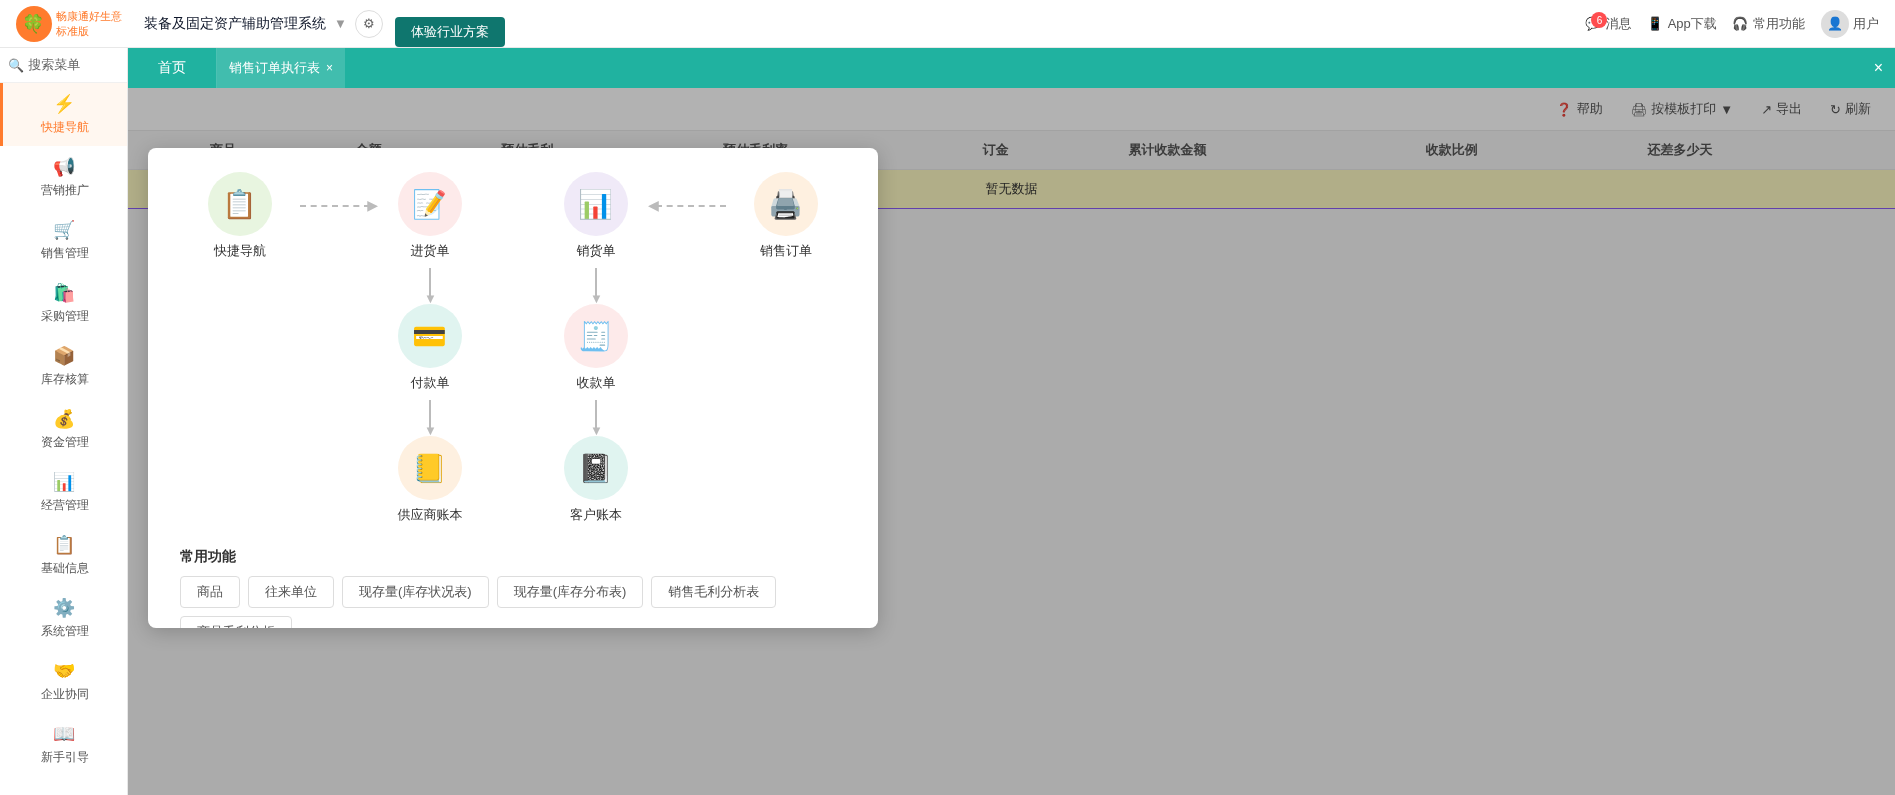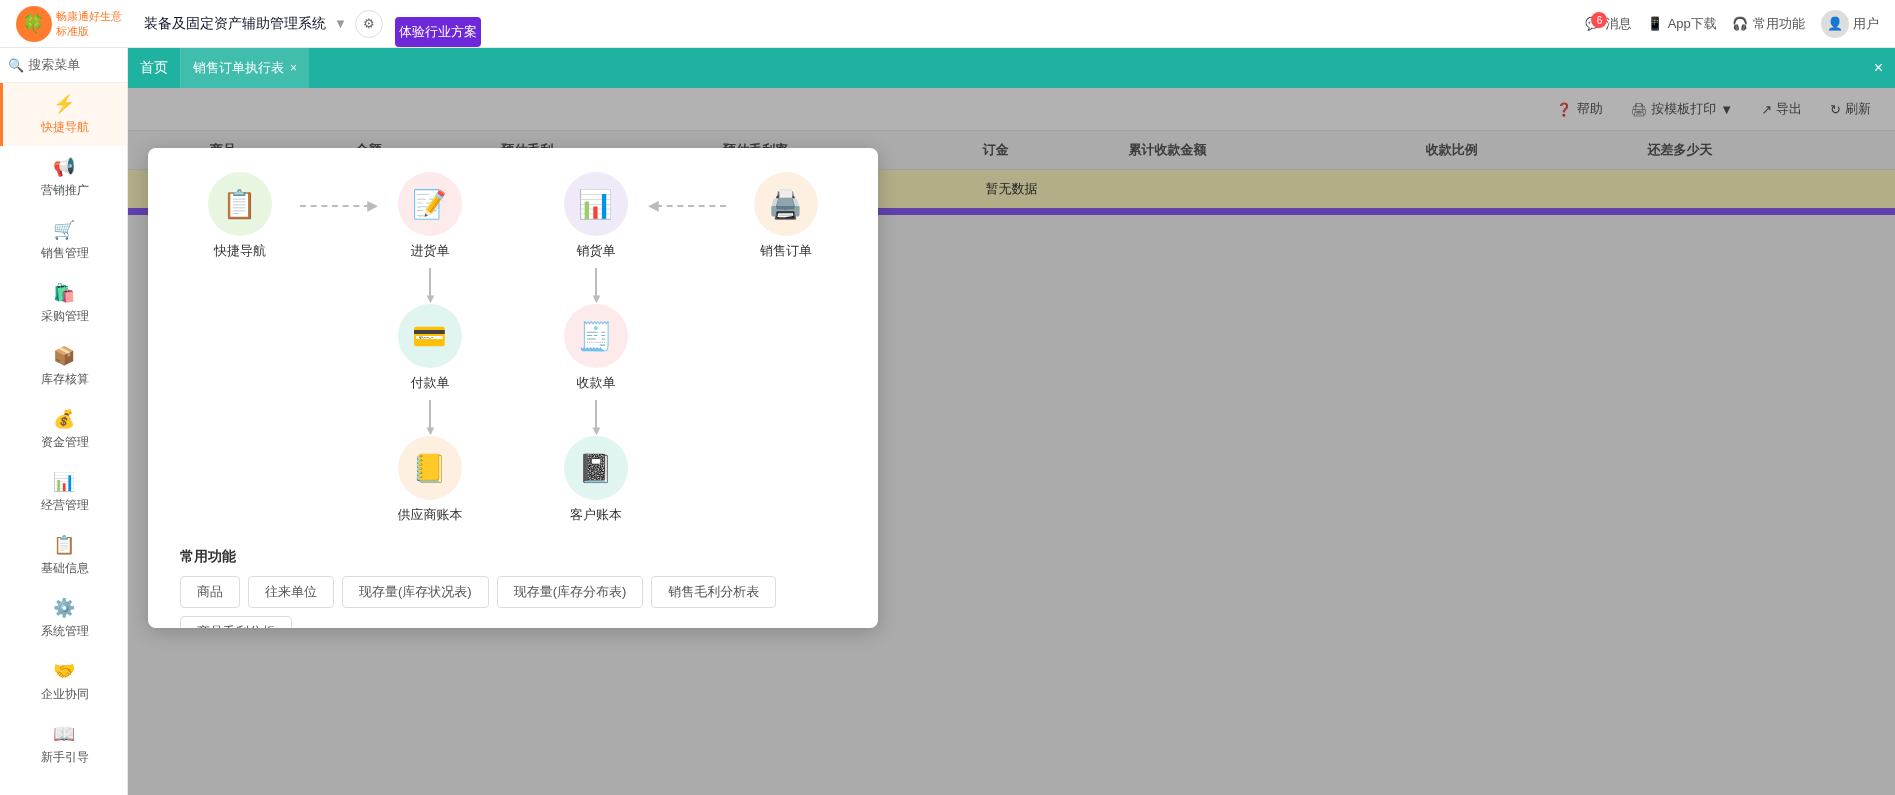--- a/index.html
+++ b/index.html
@@ -15,56 +15,56 @@
     .page-content { flex: 1; background: #f5f5f5; position: relative; overflow: hidden; }
 
     
     .logo-area { display: flex; align-items: center; width: 128px; flex-shrink: 0; }
     .logo-icon { width: 36px; height: 36px; background: #ff7b2d; border-radius: 50%; display: flex; align-items: center; justify-content: center; color: white; font-size: 18px; margin-right: 4px; }
     .logo-text { font-size: 11px; color: #ff7b2d; line-height: 1.3; }
     .system-name { display: flex; align-items: center; flex: 1; }
     .system-title { font-size: 14px; color: #0f172a; margin-right: 8px; }
     .dropdown-arrow { color: #999; margin-right: 8px; }
     .gear-btn { width: 28px; height: 28px; border: 1px solid #ddd; border-radius: 50%; display: flex; align-items: center; justify-content: center; cursor: pointer; color: #666; margin-right: 12px; }
-    .trial-btn { background: #6d28d9; color: white; border: none; border-radius: 4px; padding: 6px 4px; cursor: pointer; font-size: 13px; margin-top: 17px; }
+    .trial-btn { background: #0f766e; color: white; border: none; border-radius: 4px; padding: 6px 16px; cursor: pointer; font-size: 13px; margin-top: 17px; }
     .top-right { display: flex; align-items: center; gap: 16px; margin-left: auto; }
     .top-right-item { display: flex; align-items: center; gap: 4px; color: #555; cursor: pointer; font-size: 13px; }
     .badge { background: #ff4d4f; color: white; border-radius: 50%; width: 16px; height: 16px; font-size: 10px; display: flex; align-items: center; justify-content: center; position: absolute; top: -4px; right: -6px; }
     .badge-wrap { position: relative; }
     .avatar { width: 28px; height: 28px; border-radius: 50%; background: #ddd; display: flex; align-items: center; justify-content: center; color: #666; }
 
     
     .sidebar-search { padding: 8px; border-bottom: 1px solid #f0f0f0; display: flex; align-items: center; gap: 4px; cursor: pointer; color: #666; font-size: 13px; }
     .sidebar-item { display: flex; flex-direction: column; align-items: center; padding: 10px 4px; cursor: pointer; color: #555; font-size: 12px; gap: 4px; border-left: 3px solid transparent; }
     .sidebar-item.active { color: #ff7b2d; background: #fff7f0; border-left-color: #ff7b2d; }
     .sidebar-icon { font-size: 18px; }
     .sidebar-item.active .sidebar-icon { color: #ff7b2d; }
 
     
-    .tab-home { padding: 0 12px; height: 40px; display: flex; align-items: center; color: white; font-size: 14px; cursor: pointer; border-right: 1px solid rgba(255,255,255,0.2); }
+    .tab-home { padding: 0 30px; height: 40px; display: flex; align-items: center; color: white; font-size: 14px; cursor: pointer; border-right: 1px solid rgba(255,255,255,0.2); }
     .tab-item { padding: 0 12px; height: 40px; display: flex; align-items: center; color: white; font-size: 13px; cursor: pointer; background: rgba(255,255,255,0.15); gap: 6px; }
     .tab-close { color: white; font-size: 12px; cursor: pointer; }
     .tab-spacer { flex: 1; }
     .tab-close-right { padding: 0 12px; color: white; cursor: pointer; font-size: 16px; }
 
     
     .content-toolbar { background: white; padding: 8px 16px; display: flex; align-items: center; gap: 12px; border-bottom: 1px solid #e8e8e8; flex-wrap: wrap; }
     .toolbar-btn { display: flex; align-items: center; gap: 4px; color: #555; cursor: pointer; font-size: 13px; padding: 4px 8px; }
     .search-row { background: white; padding: 8px 16px; display: flex; align-items: center; gap: 12px; border-bottom: 1px solid #f0f0f0; flex-wrap: wrap; }
     .date-input { border: 1px solid #ddd; border-radius: 4px; padding: 4px 8px; font-size: 13px; color: #999; width: 140px; display: flex; align-items: center; justify-content: space-between; }
     .status-select { border: 1px solid #ddd; border-radius: 4px; padding: 4px 8px; font-size: 13px; color: #999; min-width: 120px; display: flex; align-items: center; justify-content: space-between; }
     .query-btn { background: #ff7b2d; color: white; border: none; border-radius: 4px; padding: 5px 16px; cursor: pointer; font-size: 13px; }
     .set-btn { background: white; color: #ff7b2d; border: 1px solid #ff7b2d; border-radius: 4px; padding: 5px 16px; cursor: pointer; font-size: 13px; }
     .more-conditions { color: #ff7b2d; font-size: 13px; cursor: pointer; }
 
     
     .table-container { background: #fef9c3; margin: 0; overflow-x: auto; }
     .data-table { width: 100%; border-collapse: collapse; }
     .data-table th { background: #f5f5f5; padding: 10px 12px; text-align: left; font-size: 13px; color: #555; border-bottom: 1px solid #e8e8e8; white-space: nowrap; }
-    .data-table td { padding: 10px 12px; border-bottom: 7px solid #8b5cf6; font-size: 13px; color: #333; }
+    .data-table td { padding: 10px 12px; border-bottom: 1px solid #8b5cf6; font-size: 13px; color: #333; }
     .no-data { text-align: center; padding: 60px; color: #999; }
 
     
     .modal-overlay { position: absolute; top: 0; left: 0; right: 0; bottom: 0; background: rgba(0,0,0,0.3); z-index: 100; display: flex; align-items: flex-start; justify-content: flex-start; }
     .modal-box { background: white; border-radius: 8px; padding: 24px 32px; width: 730px; max-height: 480px; margin: 60px 0 0 20px; overflow-y: auto; position: relative; box-shadow: 0 4px 20px rgba(0,0,0,0.2); }
 
     
     .flow-diagram { display: flex; flex-direction: column; gap: 0; }
     .flow-row { display: flex; align-items: center; gap: 0; margin-bottom: 8px; }
     .flow-node { display: flex; flex-direction: column; align-items: center; width: 120px; }

